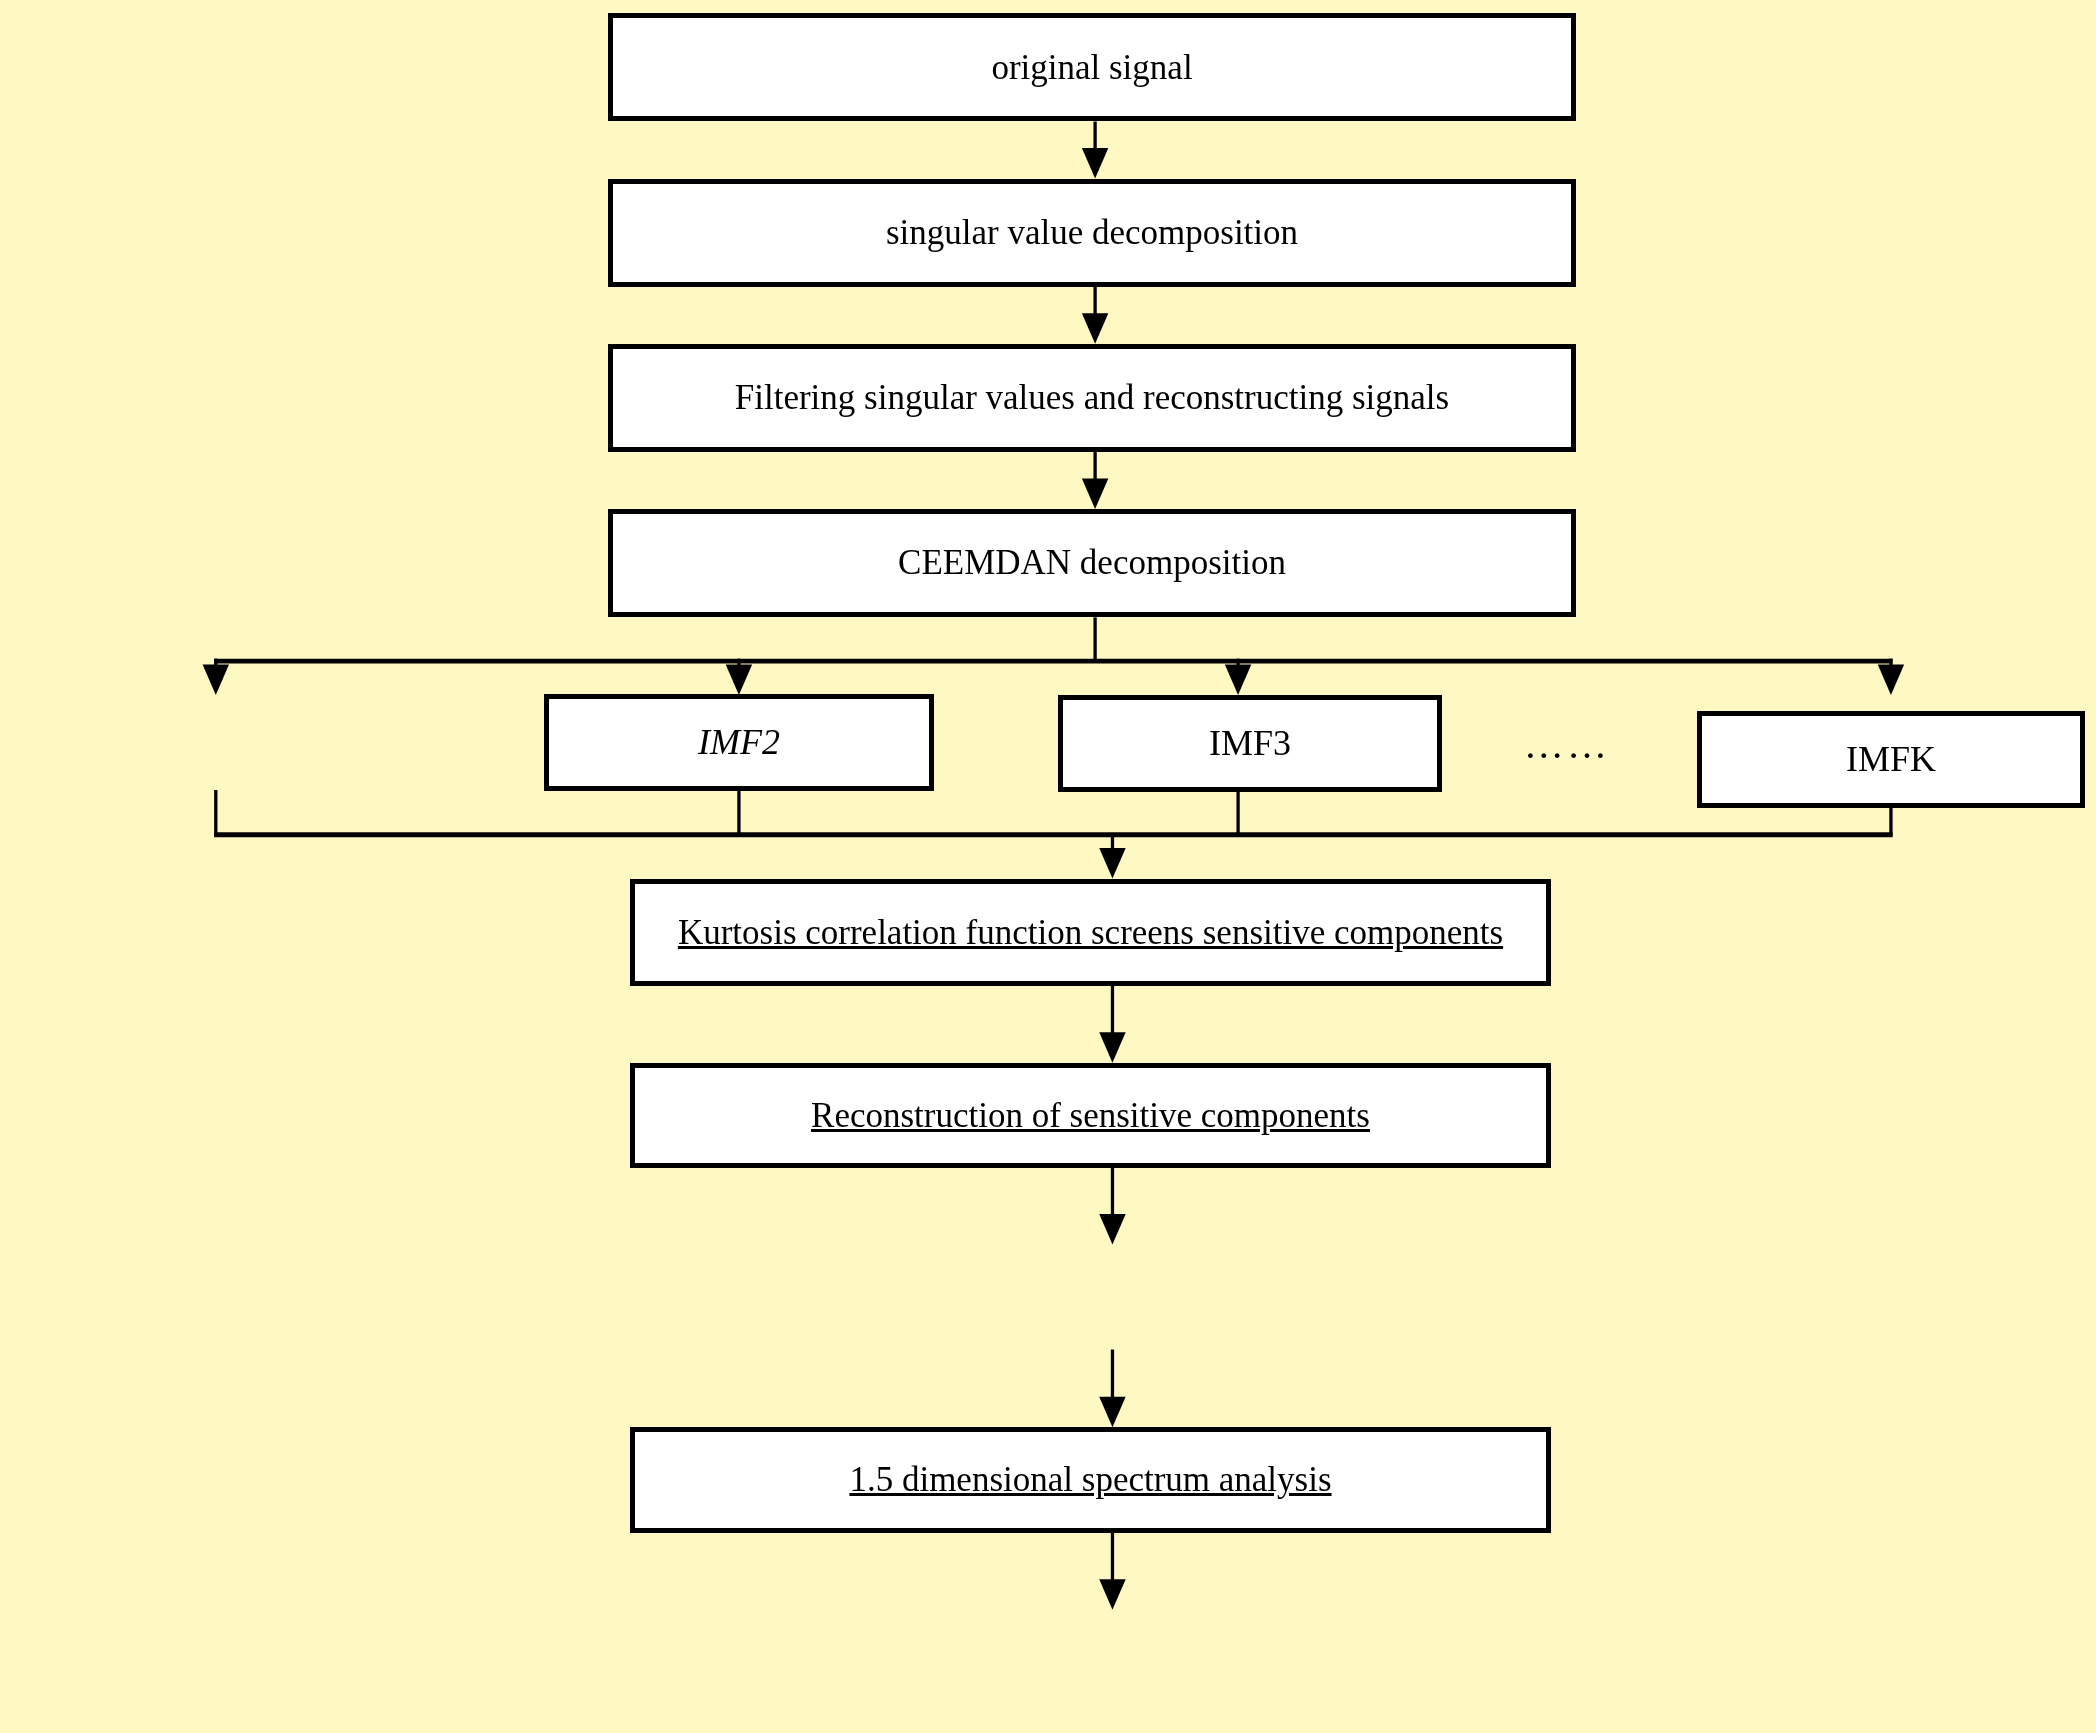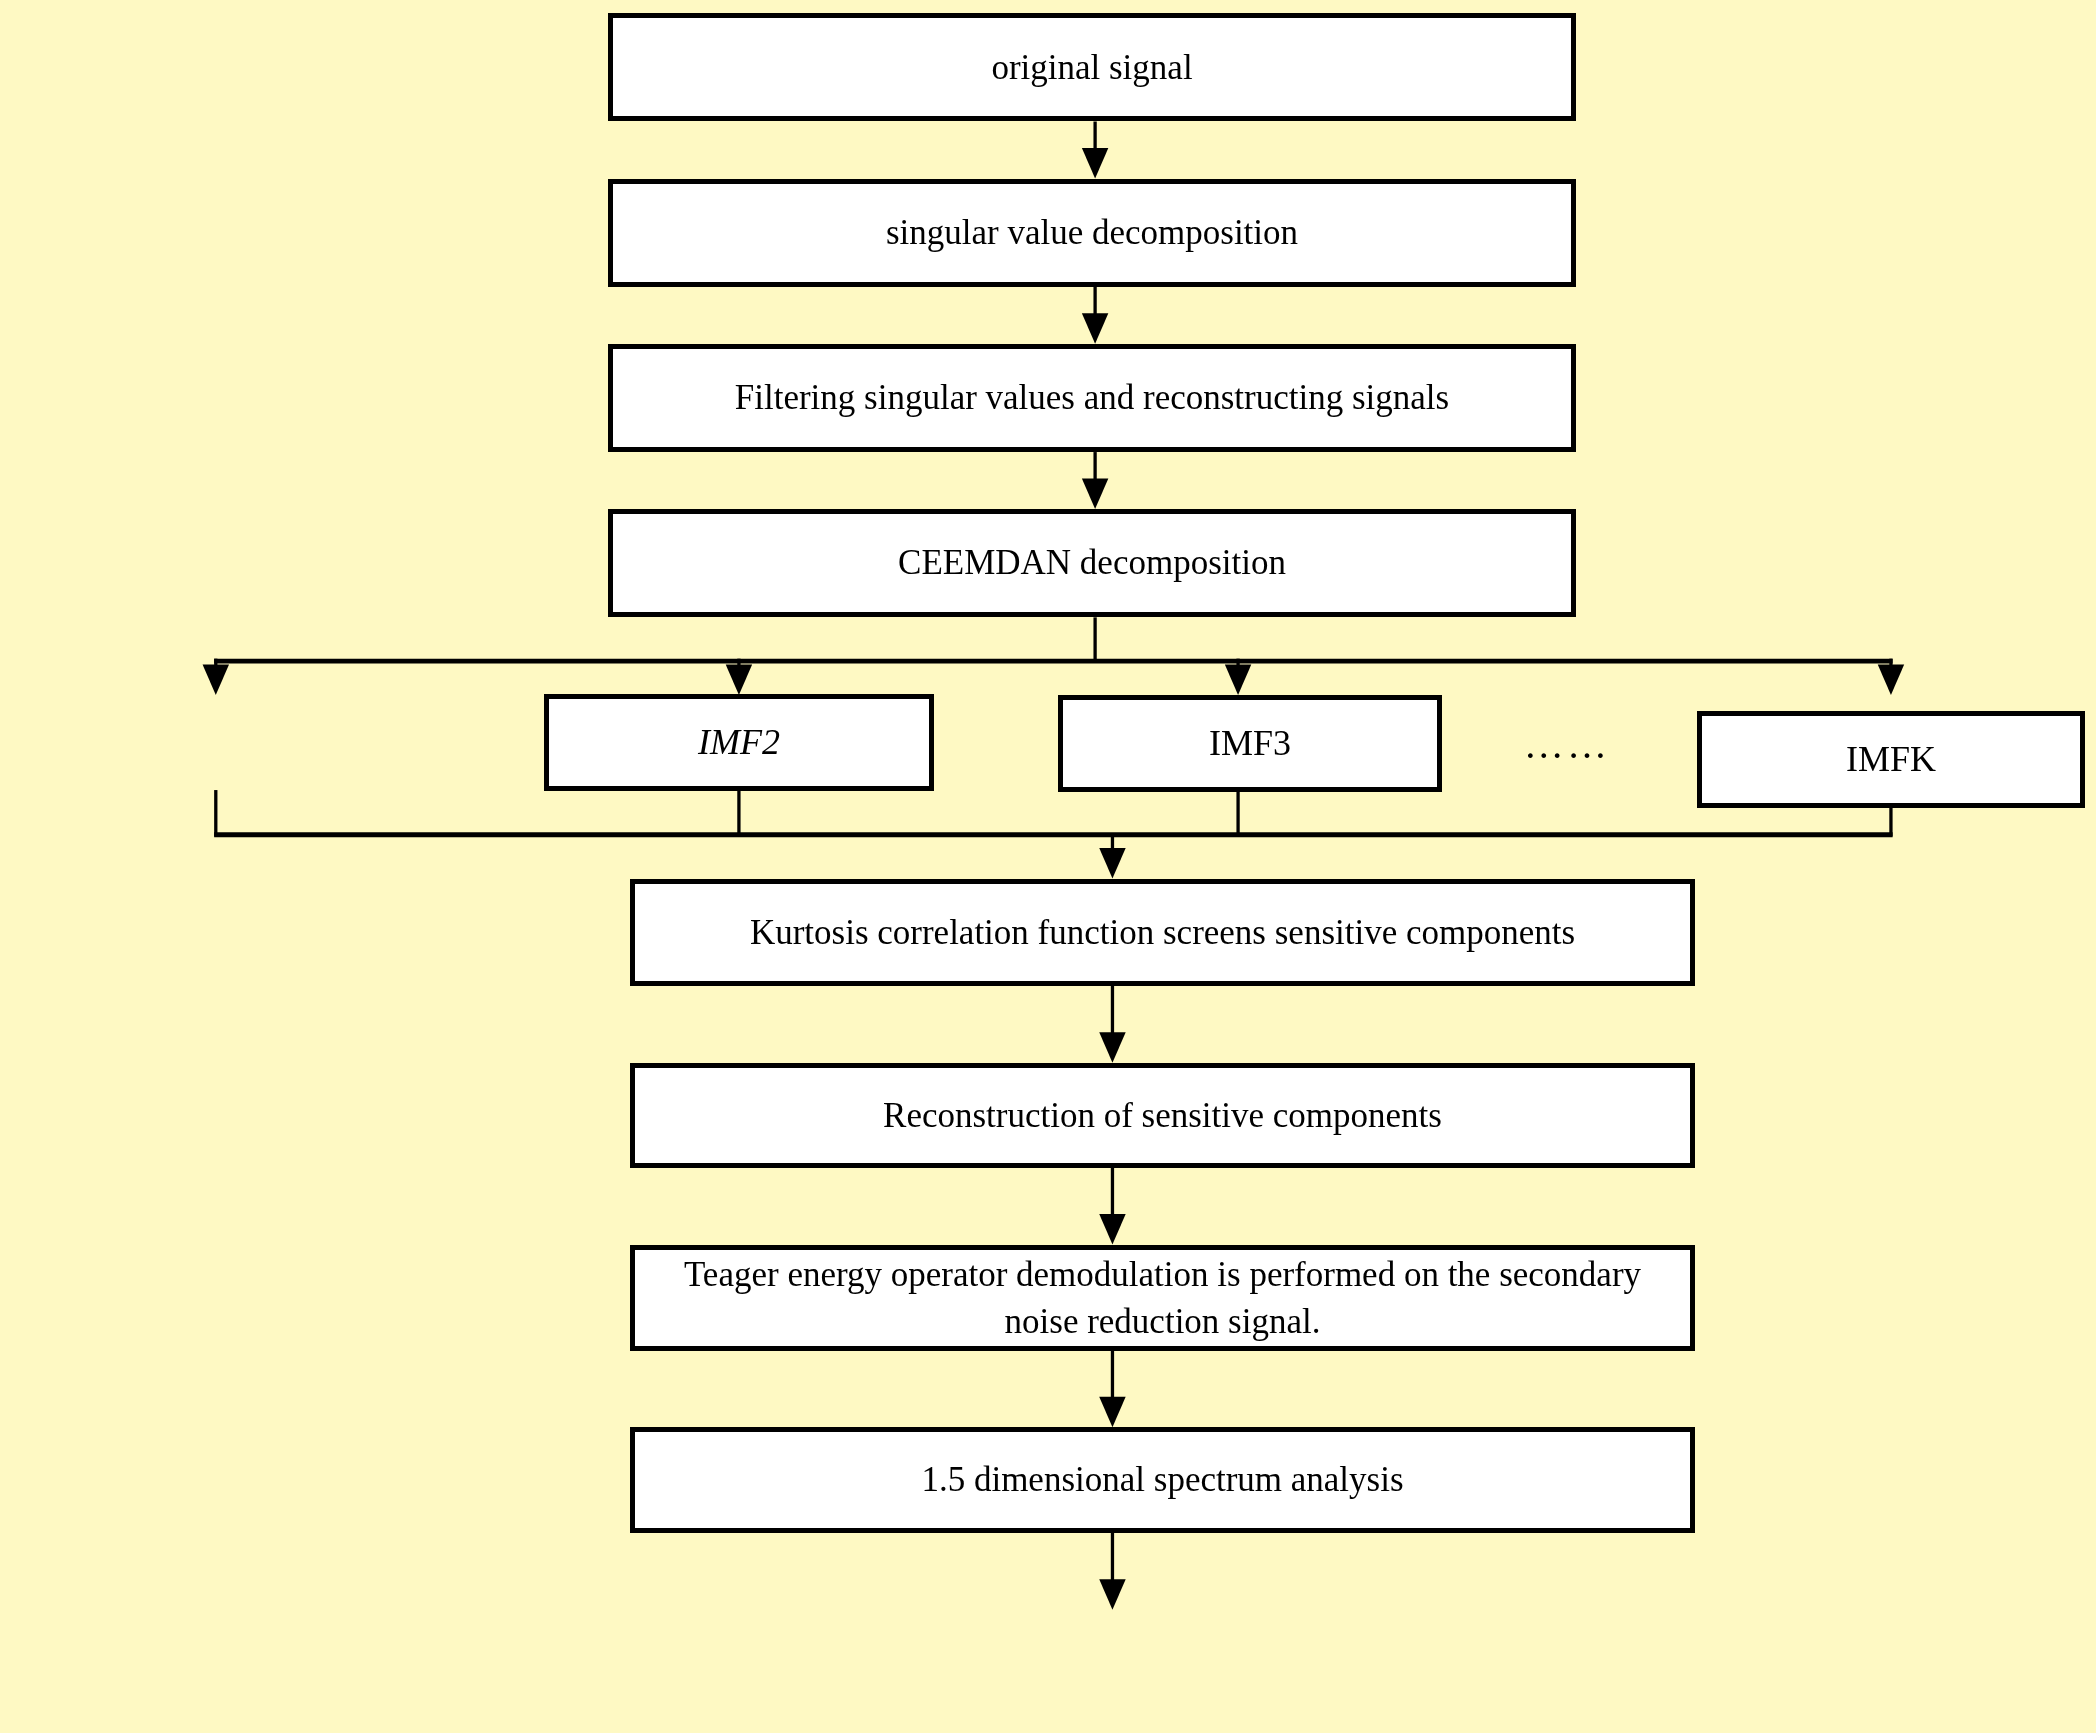--- a/index.html
+++ b/index.html
@@ -22,21 +22,21 @@
     border: 5px solid #000000;
     display: flex;
     align-items: center;
     justify-content: center;
     text-align: center;
     font-size: 35px;
     line-height: 1.35;
     z-index: 2;
   }
   .node.top-col    { left: 608px;  width: 968px; height: 108px; }
-  .node.bottom-col { left: 630px;  width: 1065px; height: 106px; padding: 0 16px; }
+  .node.bottom-col { left: 630px;  width: 921px; height: 106px; padding: 0 16px; text-decoration: underline; }
   .node.imf        { height: 97px; font-size: 36px; }
   .dots {
     position: absolute;
     display: flex;
     align-items: center;
     justify-content: center;
     font-size: 40px;
     letter-spacing: 3.3px;
     z-index: 2;
   }
@@ -107,19 +107,18 @@
   <div class="node imf" style="left:1046px; top:695px; width:384px;margin-left:12px;">IMF3</div>
 
   <div class="dots" style="left:1480px; top:707px; width:174px; height:74px;">……</div>
 
   <div class="node imf" style="left:1697px; top:695px; width:388px;margin-top:16px;">IMFK</div>
 
   <div class="node bottom-col" style="top:879px; height:107px;">Kurtosis correlation function screens sensitive components</div>
 
   <div class="node bottom-col" style="top:1063px; height:105px;">Reconstruction of sensitive components</div>
 
-  <div class="node bottom-col" style="top:1245px;">Teager energy operator demodulation is performed on the secondary noise reduction signal.</div>
 
   <div class="node bottom-col" style="top:1427px;">1.5 dimensional spectrum analysis</div>
 
 
 </div>
 
 
 </body></html>

